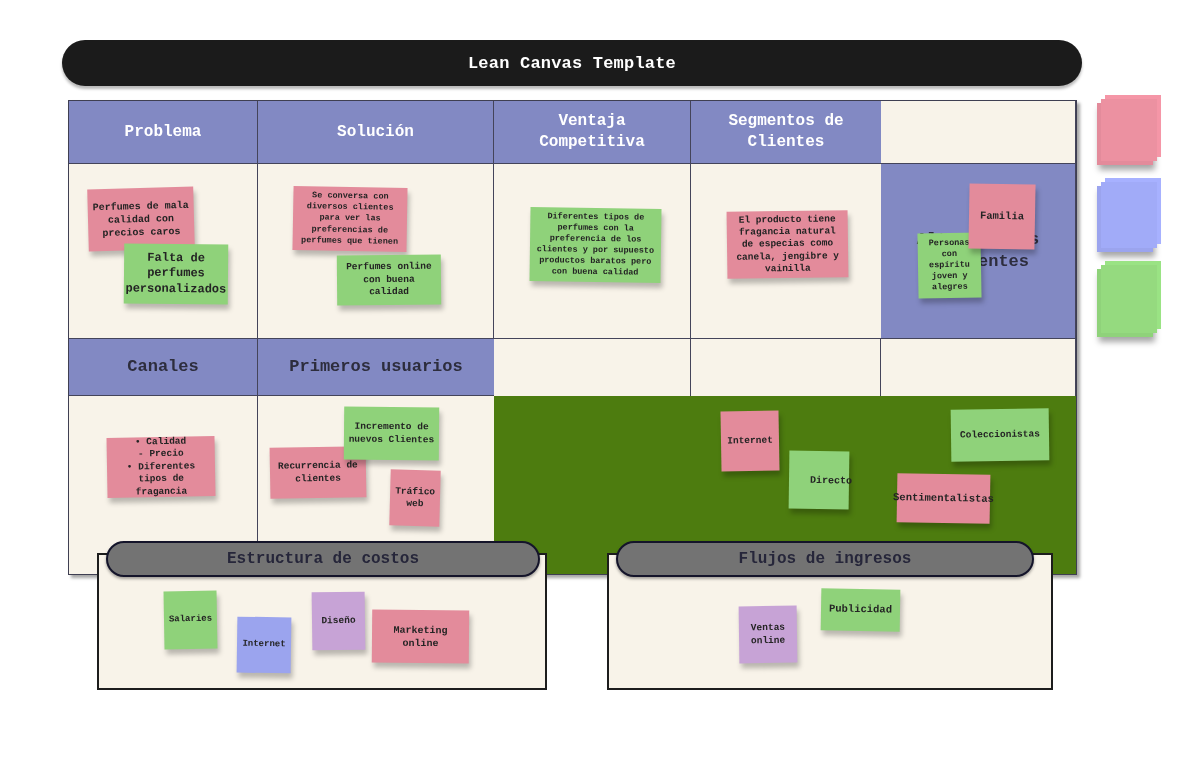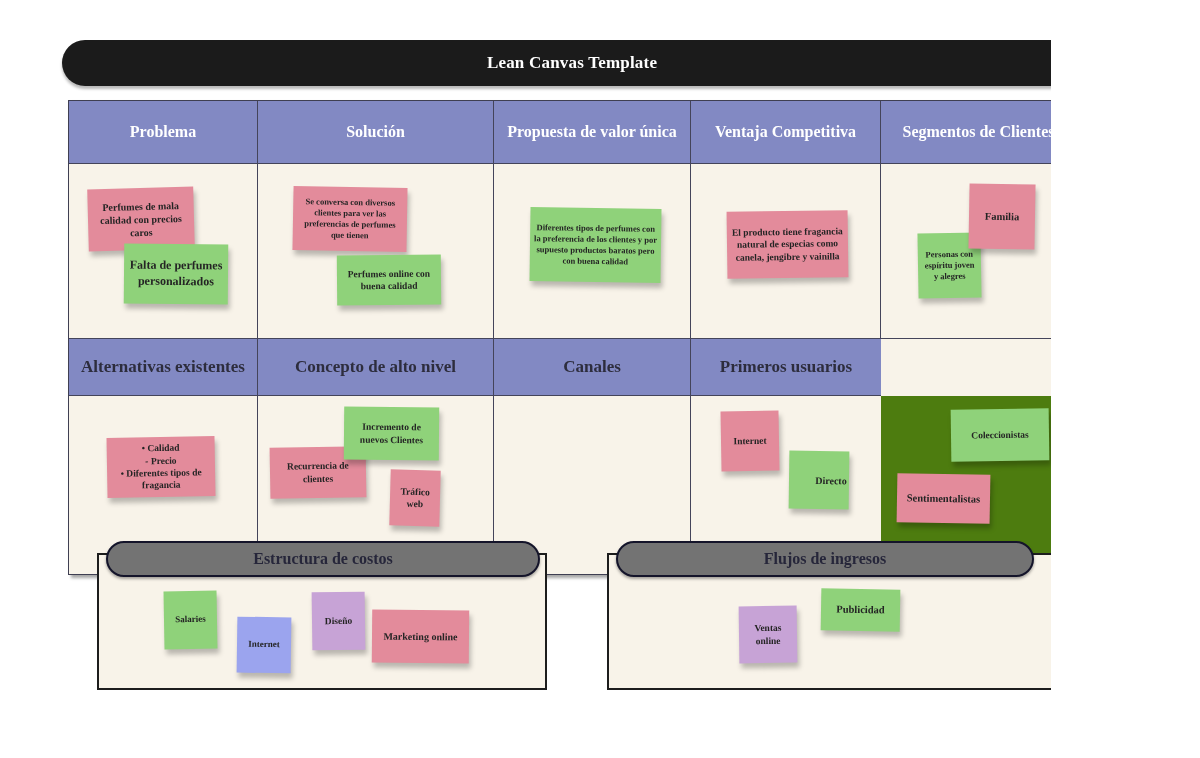--- a/index.html
+++ b/index.html
@@ -1,19 +1,19 @@
 <!DOCTYPE html>
 <html><head>
 <meta charset="utf-8">
 <style>
   * { margin:0; padding:0; box-sizing:border-box; }
   html,body { background:#ffffff; }
   .stage {
-    position:relative; width:1051px; height:758px; background:#ffffff;
-    font-family:Liberation Serif, serif; overflow:hidden;
+    position:relative; width:1200px; height:758px; background:#ffffff;
+    font-family:Liberation Mono, monospace; overflow:hidden;
   }
 
   
   .title-pill {
     position:absolute; left:62px; top:40px; width:1020px; height:46px;
     background:#1b1b1b; border-radius:25px;
     display:flex; align-items:center; justify-content:center;
     color:#ffffff; font-weight:bold; font-size:17px; letter-spacing:.2px;
     box-shadow:0 3px 3px rgba(0,0,0,0.28);
   }
@@ -86,32 +86,30 @@
 <div class="stage">
 
   <div class="title-pill">
     <span>Lean Canvas Template</span>
   </div>
 
   <div class="canvas-table">
 
     <div class="cell hdr">Problema</div>
     <div class="cell hdr">Solución</div>
-    <div class="cell hdr">Propuesta de valor única</div>
     <div class="cell hdr">Ventaja Competitiva</div>
     <div class="cell hdr col-last">Segmentos de Clientes</div>
 
     <div class="cell body-cell"></div>
     <div class="cell body-cell"></div>
     <div class="cell body-cell"></div>
     <div class="cell body-cell"></div>
     <div class="cell body-cell col-last"></div>
 
     <div class="cell hdr dark">Alternativas existentes</div>
-    <div class="cell hdr dark">Concepto de alto nivel</div>
     <div class="cell hdr dark">Canales</div>
     <div class="cell hdr dark col-last">Primeros usuarios</div>
 
     <div class="cell body-cell row-last"></div>
     <div class="cell body-cell row-last"></div>
     <div class="cell body-cell row-last"></div>
     <div class="cell body-cell row-last"></div>
     <div class="cell body-cell row-last col-last"></div>
   </div>
 

